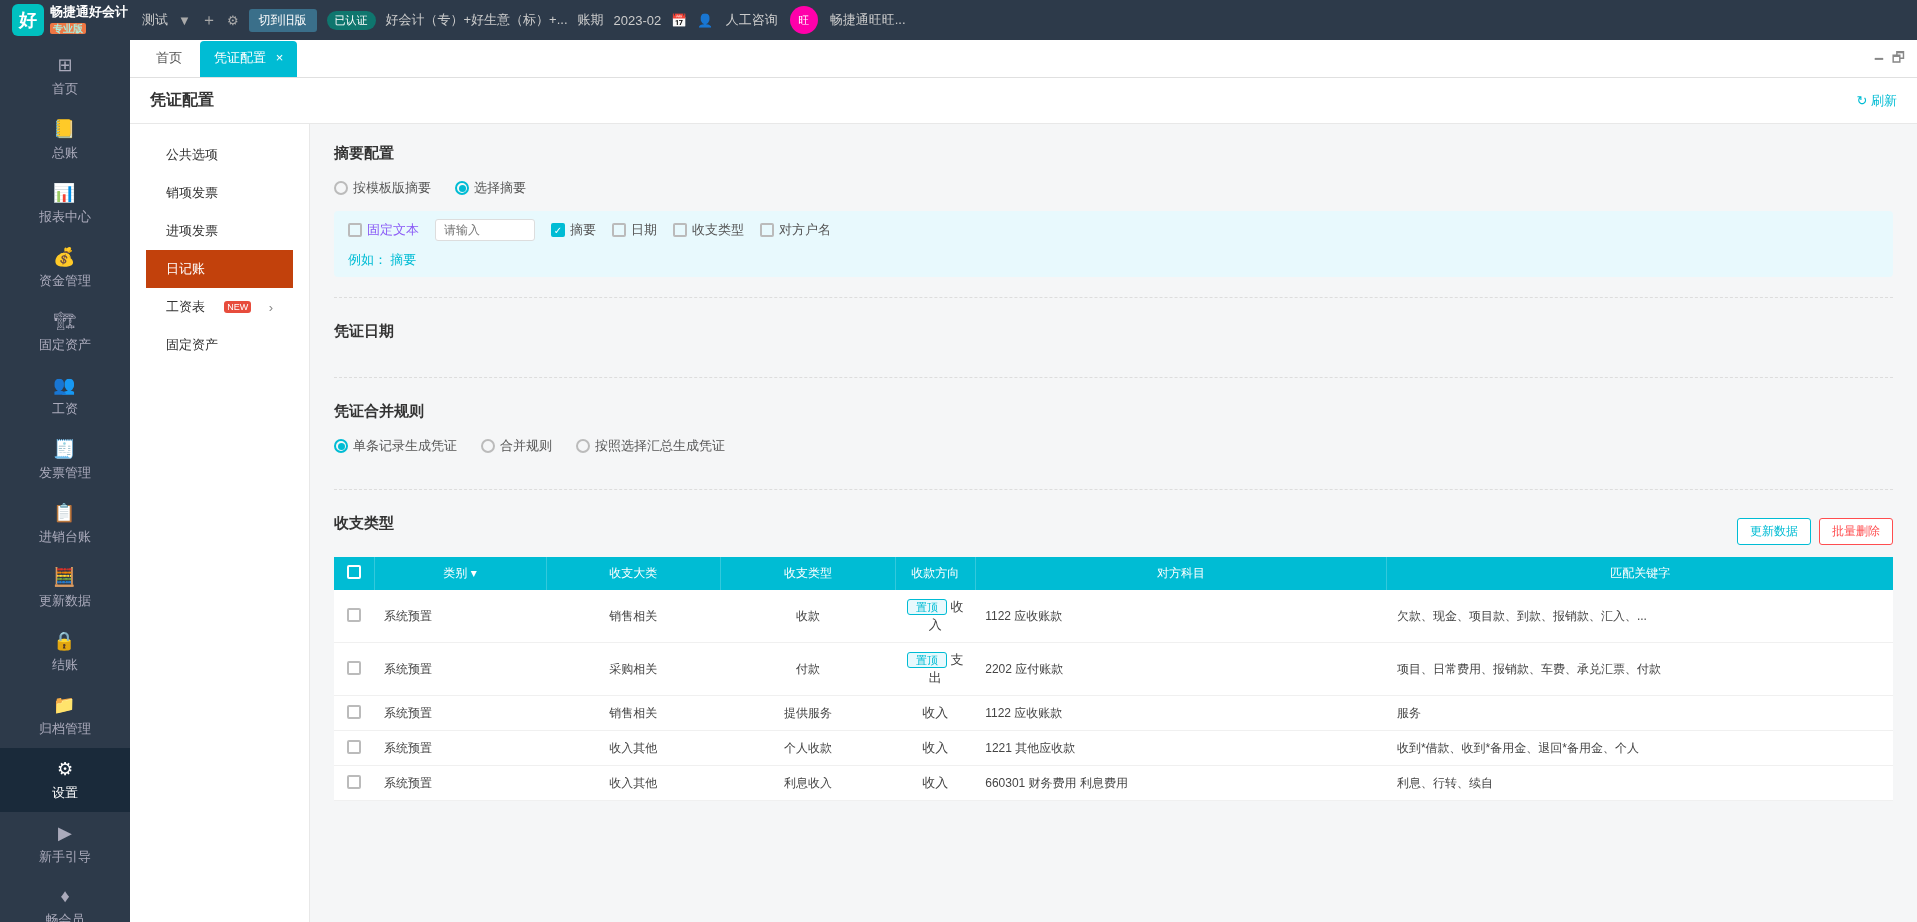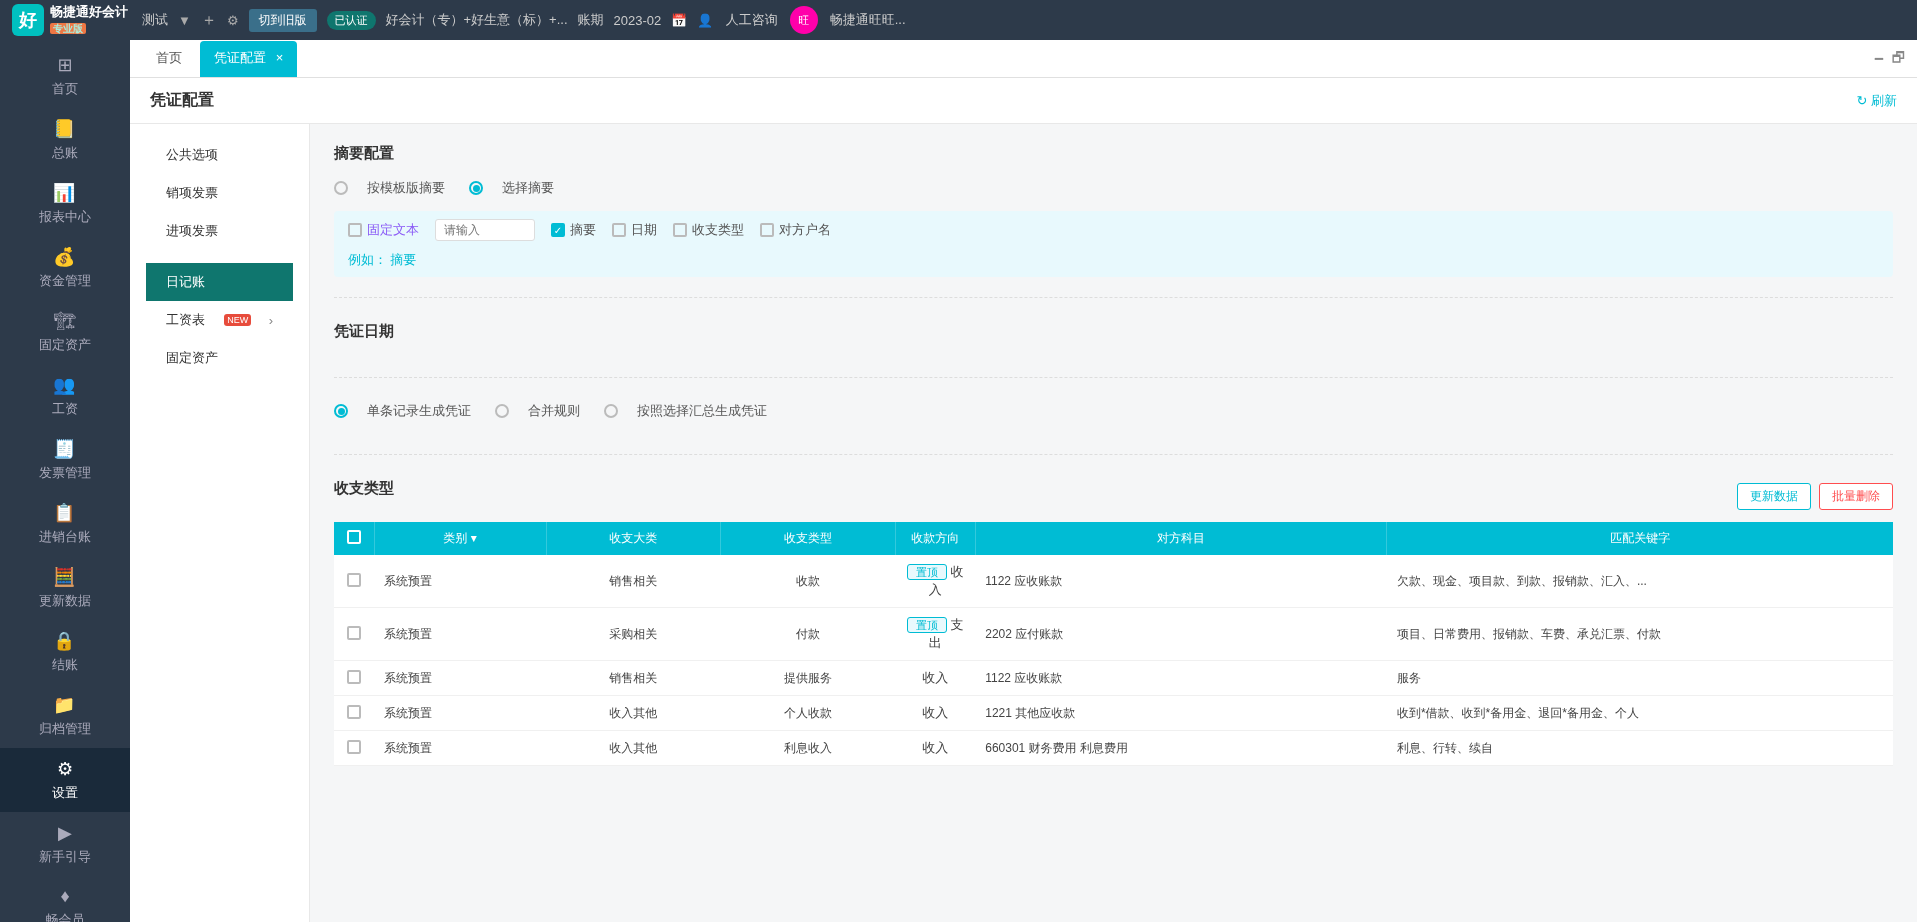--- a/index.html
+++ b/index.html
@@ -39,33 +39,33 @@
 
     
     .page-header { background: #fff; padding: 12px 20px; border-bottom: 1px solid #e8e8e8; display: flex; justify-content: space-between; align-items: center; }
     .page-title { font-size: 16px; font-weight: bold; color: #333; }
     .refresh-btn { color: #00bcd4; cursor: pointer; font-size: 13px; background: none; border: none; }
 
     
     .page-body { display: flex; flex: 1; overflow: hidden; }
     .left-menu { width: 180px; background: #fff; border-right: 1px solid #e8e8e8; padding: 12px 16px; flex-shrink: 0; }
     .left-menu-item { padding: 10px 20px; cursor: pointer; color: #333; font-size: 13px; display: flex; align-items: center; gap: 4px; }
-    .left-menu-item.active { background: #0f766e; color: #fff; margin-top: 13px; }
+    .left-menu-item.active { background: #c2410c; color: #fff; }
     .new-badge { background: #e74c3c; color: #fff; font-size: 9px; border-radius: 3px; padding: 1px 3px; margin-left: 2px; }
 
     
     .right-content { flex: 1; overflow-y: auto; padding: 20px 24px; }
 
     
     .section { margin-bottom: 24px; border-bottom: 1px dashed #ddd; padding-bottom: 20px; }
     .section-title { font-size: 15px; font-weight: bold; color: #333; margin-bottom: 16px; }
 
     
     .radio-group { display: flex; gap: 24px; align-items: center; margin-bottom: 14px; }
-    .radio-item { display: flex; align-items: center; gap: 19px; cursor: pointer; color: #555; justify-content: flex-end; }
+    .radio-item { display: flex; align-items: center; gap: 5px; cursor: pointer; color: #555; justify-content: flex-end; }
     .radio-circle { width: 14px; height: 14px; border-radius: 50%; border: 2px solid #bbb; display: flex; align-items: center; justify-content: center; }
     .radio-circle.checked { border-color: #00bcd4; }
     .radio-circle.checked::after { content: ''; width: 7px; height: 7px; border-radius: 50%; background: #00bcd4; }
 
     
     .checkbox-row { display: flex; align-items: center; gap: 16px; margin-bottom: 10px; flex-wrap: wrap; }
     .checkbox-item { display: flex; align-items: center; gap: 5px; cursor: pointer; color: #555; }
     .checkbox-box { width: 14px; height: 14px; border: 2px solid #bbb; border-radius: 2px; display: flex; align-items: center; justify-content: center; }
     .checkbox-box.checked { background: #00bcd4; border-color: #00bcd4; color: #fff; font-size: 10px; }
     .fixed-text-label { color: #8b5cf6; }
@@ -277,20 +277,21 @@
               <span>摘要</span>
             </div>
           </div>
         </div>
 
         <div class="section">
           <div class="section-title">凭证日期</div>
         </div>
 
         <div class="section">
+          <div class="section-title">凭证合并规则</div>
           <div class="radio-group">
             <label class="radio-item">
               <div class="radio-circle checked"></div>
               <span>单条记录生成凭证</span>
             </label>
             <label class="radio-item">
               <div class="radio-circle"></div>
               <span>合并规则</span>
             </label>
             <label class="radio-item">

